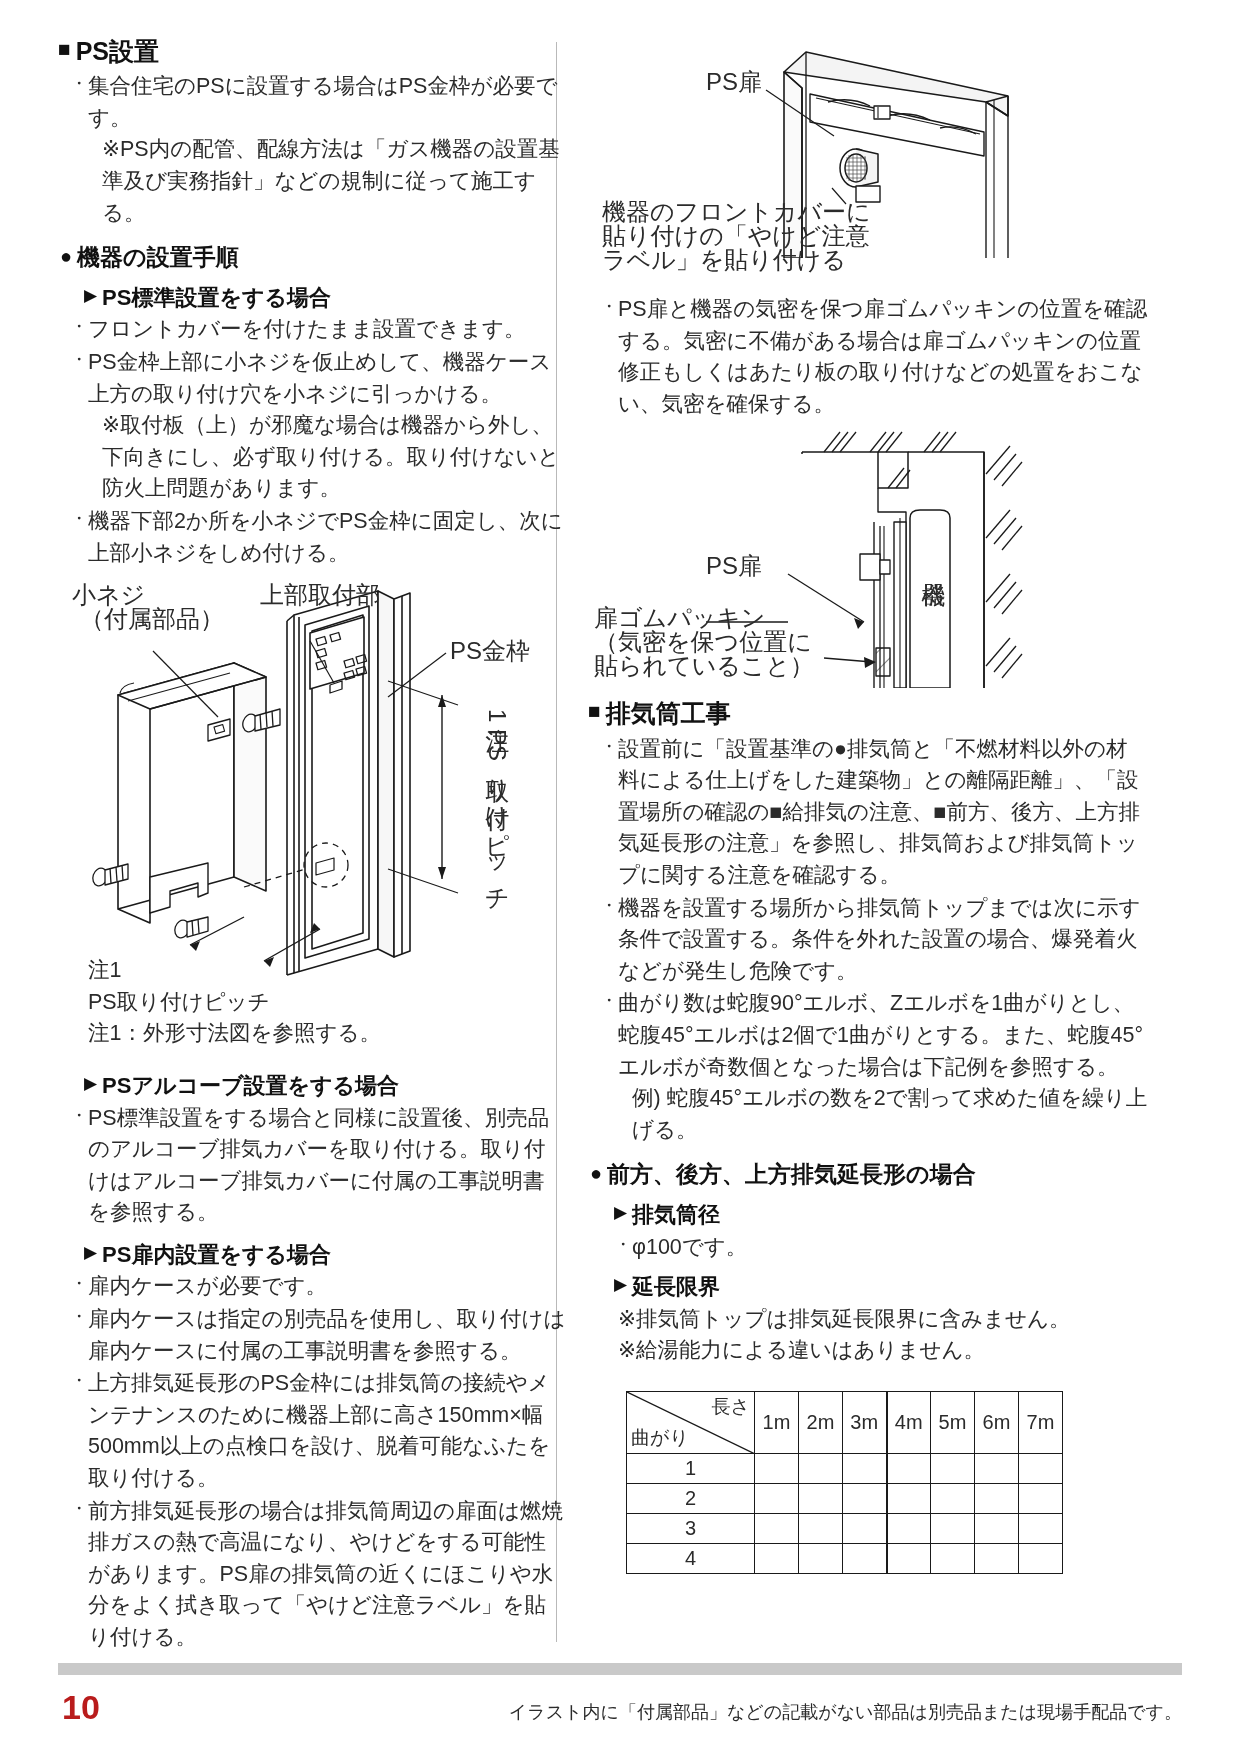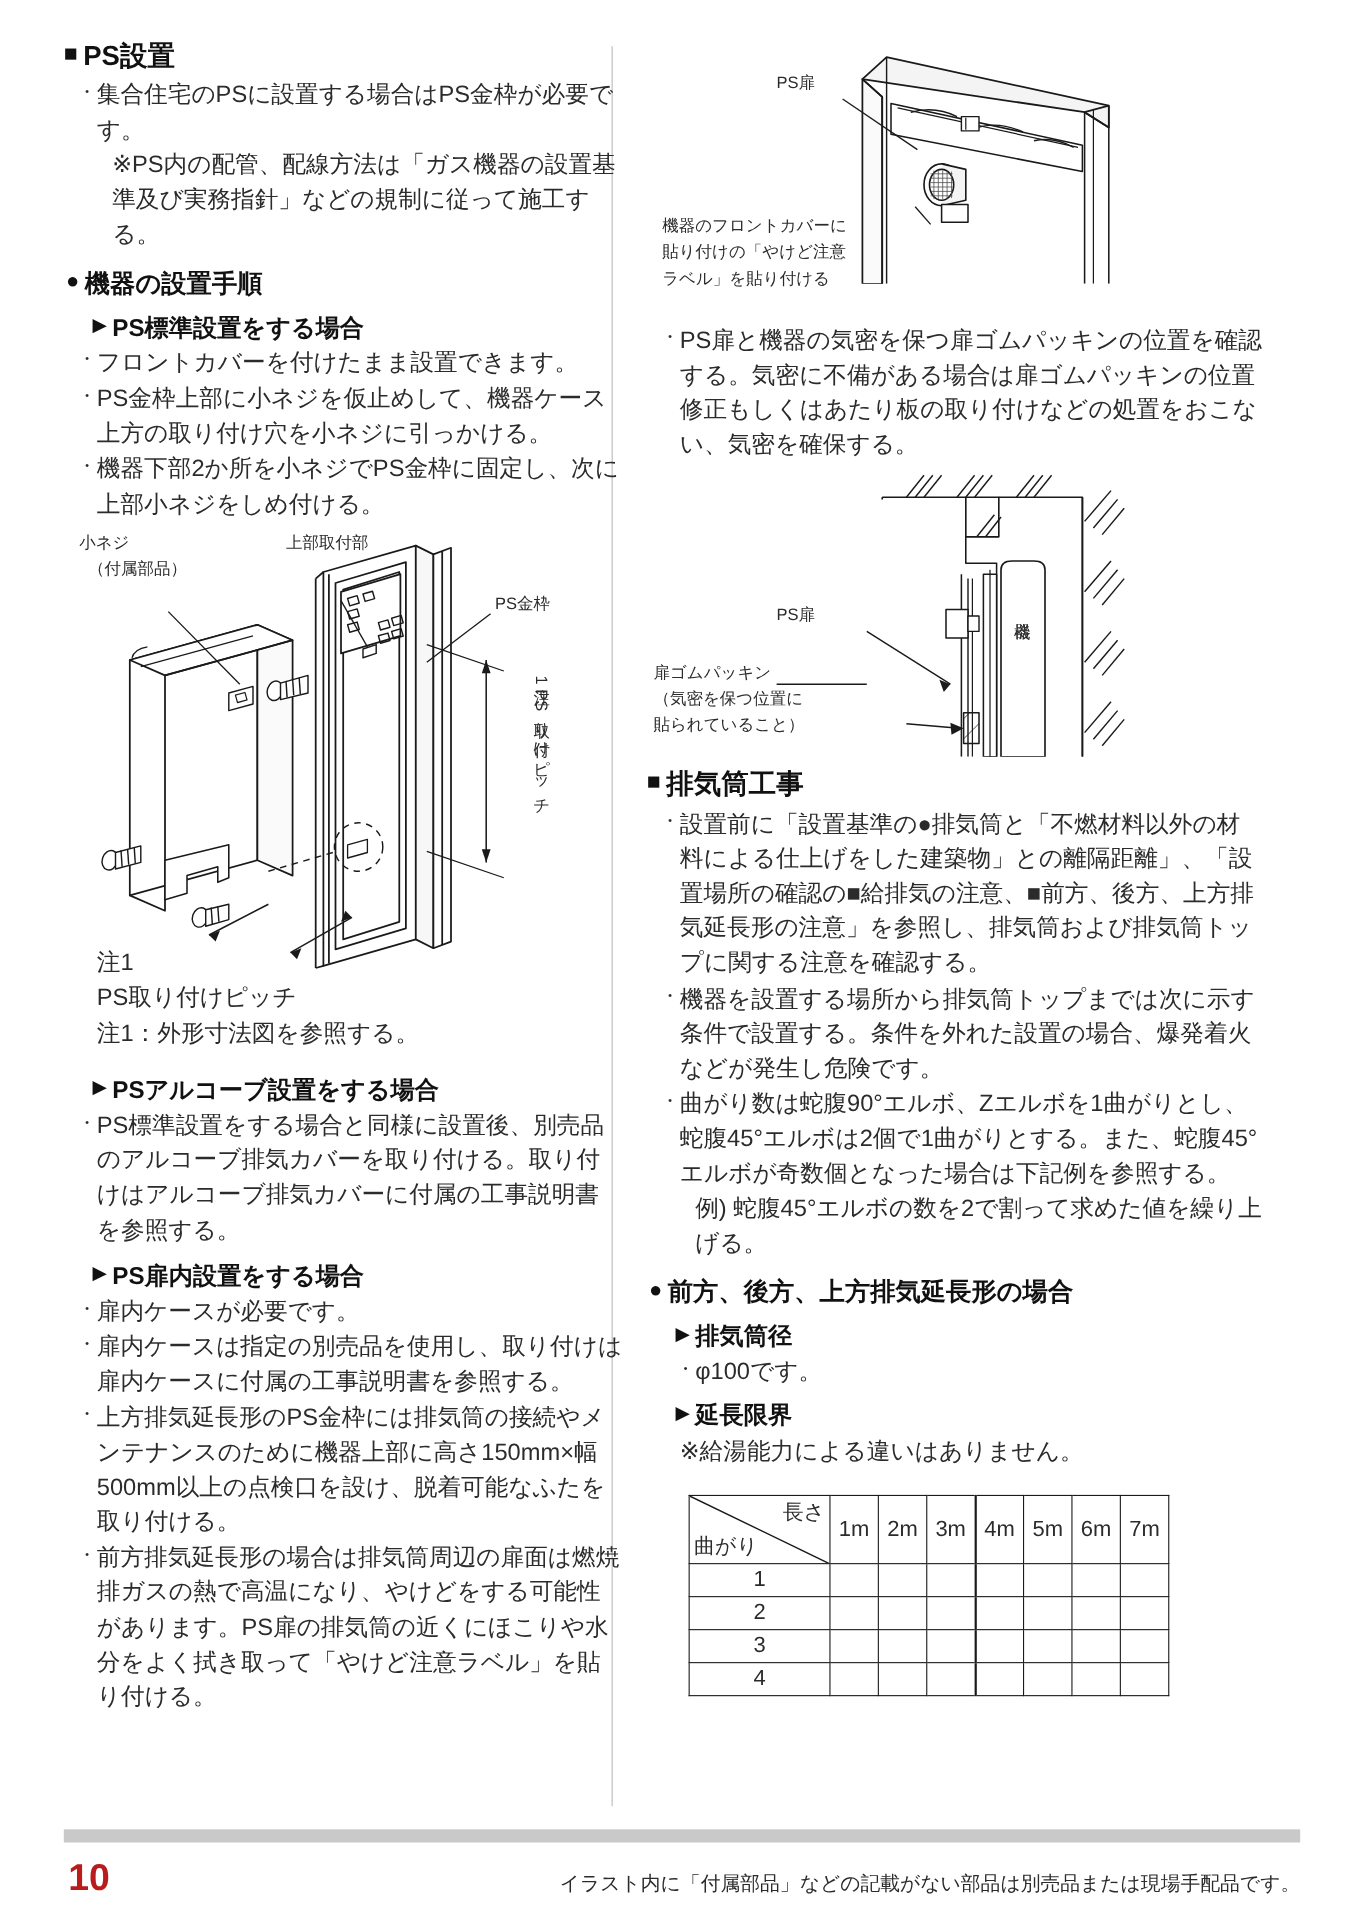--- a/index.html
+++ b/index.html
@@ -48,21 +48,21 @@
     margin-left:44px; text-indent:0;
   }
   .plain {
     font-size:21.5px; line-height:1.47; color:#2b2b2b; margin-left:30px;
   }
 
   
   .fig { position:relative; }
   .fig svg { display:block; }
   .fig-label {
-    position:absolute; font-size:15px; line-height:1.3; color:#2b2b2b;
+    position:absolute; font-size:24px; line-height:1.3; color:#2b2b2b;
     white-space:pre; font-family:"Liberation Sans","DejaVu Sans",sans-serif;
   }
   .fig-label.vert { writing-mode:vertical-rl; white-space:pre; }
 
   
   .tbl-wrap { margin:24px 0 0 38px; }
   table.ext {
     border-collapse:collapse;
     font-size:20px; color:#2b2b2b;
   }
@@ -135,20 +135,21 @@
     </div>
 
     <div class="bullet">
       <span class="dot">・</span>
       <span class="txt">フロントカバーを付けたまま設置できます。</span>
     </div>
     <div class="bullet">
       <span class="dot">・</span>
       <span class="txt">PS金枠上部に小ネジを仮止めして、機器ケース上方の取り付け穴を小ネジに引っかける。</span>
     </div>
+    <div class="sub">※取付板（上）が邪魔な場合は機器から外し、下向きにし、必ず取り付ける。取り付けないと防火上問題があります。</div>
     <div class="bullet">
       <span class="dot">・</span>
       <span class="txt">機器下部2か所を小ネジでPS金枠に固定し、次に上部小ネジをしめ付ける。</span>
     </div>
 
     <div class="fig" style="margin:8px 0 0 0; height:400px;">
       <svg width="500" height="400" viewBox="0 0 500 400">
         <g fill="none" stroke="#1a1a1a" stroke-width="1.6" stroke-linejoin="round">
 
           <path d="M236 38 L320 14 L320 372 L236 396 Z" fill="#fff"></path>
@@ -456,20 +457,21 @@
     </div>
     <div class="bullet" style="margin-left:26px;">
       <span class="dot">・</span>
       <span class="txt">φ100です。</span>
     </div>
 
     <div class="h-tri" style="margin-top:10px;">
       <span class="mk">▶</span>
       <span>延長限界</span>
     </div>
+    <div class="plain">※排気筒トップは排気延長限界に含みません。</div>
     <div class="plain">※給湯能力による違いはありません。</div>
 
     <div class="tbl-wrap">
       <table class="ext">
         <thead>
           <tr>
             <th class="corner">
               <svg class="diag" width="128" height="62" viewBox="0 0 128 62">
                 <line x1="0" y1="0" x2="128" y2="62" stroke="#1a1a1a" stroke-width="1.3"></line>
               </svg>

